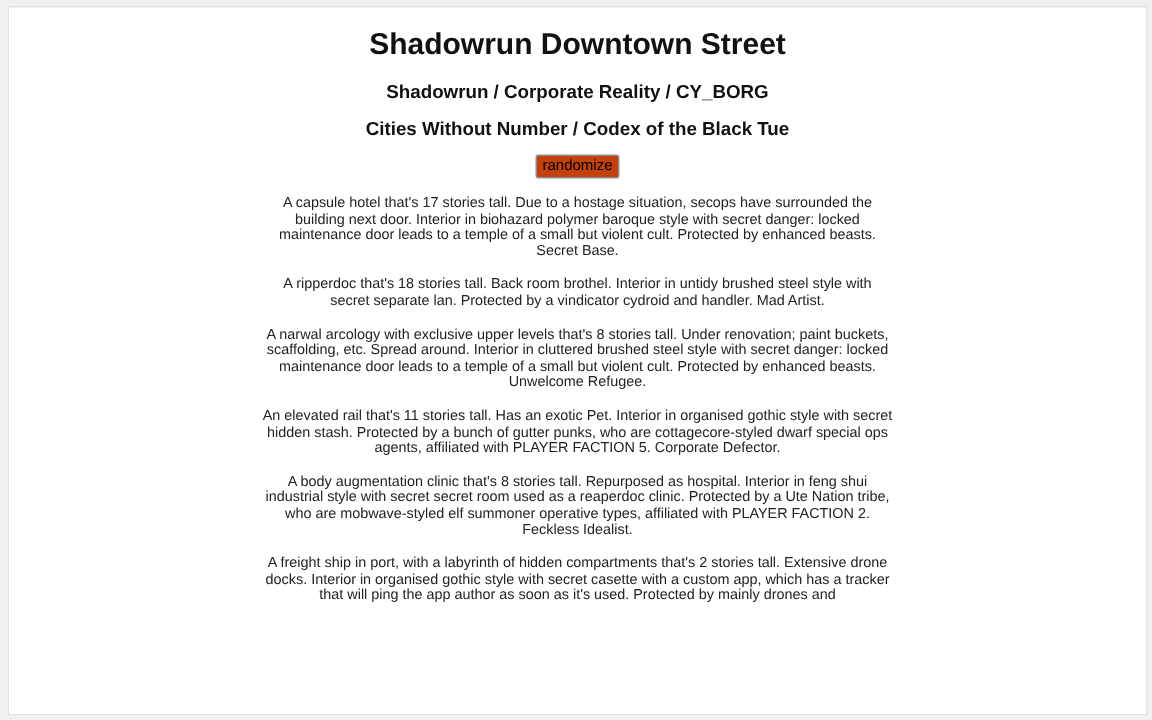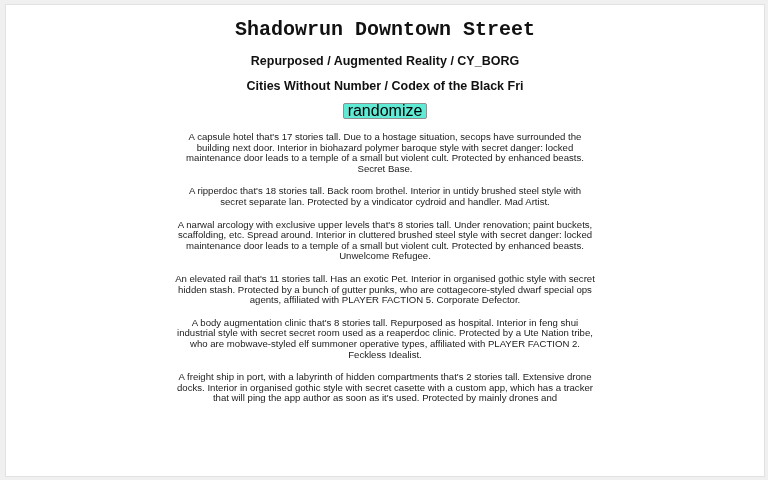--- a/index.html
+++ b/index.html
@@ -26,40 +26,39 @@
       text-align: center;
       font-family: "Liberation Sans", sans-serif;
       color: #111;
     }
     h1 {
       font-size: 20px;
       font-weight: bold;
       margin: 13px 0 0 0;
       line-height: 24px;
       white-space: nowrap;
-      font-family: Liberation Mono, monospace;
     }
     h2 {
       font-size: 12.5px;
       font-weight: bold;
       margin: 12px 0 0 0;
       line-height: 15px;
       white-space: nowrap;
     }
     h2.second {
       margin-top: 10px;
     }
     .btn {
       display: inline-block;
       margin-top: 9px;
       font-family: "Liberation Sans", sans-serif;
-      font-size: 16px;
+      font-size: 10px;
       padding: 1px 4px;
       line-height: 12px;
-      background: #5eead4;
+      background: #c2410c;
       border: 1px solid #8f8f8f;
       border-radius: 2px;
       color: #000;
       cursor: pointer;
     }
     .entries {
       margin-top: 6px;
     }
     .entry {
       font-size: 9.6px;
@@ -67,22 +66,22 @@
       margin: 12px -10px 9px -10px;
       color: #222;
     }
   </style>
 </head>
 <body>
 
 <div class="frame">
   <div class="content">
     <h1>Shadowrun Downtown Street</h1>
-    <h2>Repurposed / Augmented Reality / CY_BORG</h2>
-    <h2 class="second">Cities Without Number / Codex of the Black Fri</h2>
+    <h2>Shadowrun / Corporate Reality / CY_BORG</h2>
+    <h2 class="second">Cities Without Number / Codex of the Black Tue</h2>
     <button class="btn">randomize</button>
     <div class="entries">
       <p class="entry">A capsule hotel that's 17 stories tall. Due to a hostage situation, secops have surrounded the building next door. Interior in biohazard polymer baroque style with secret danger: locked maintenance door leads to a temple of a small but violent cult. Protected by enhanced beasts. Secret Base.</p>
       <p class="entry">A ripperdoc that's 18 stories tall. Back room brothel. Interior in untidy brushed steel style with secret separate lan. Protected by a vindicator cydroid and handler. Mad Artist.</p>
       <p class="entry">A narwal arcology with exclusive upper levels that's 8 stories tall. Under renovation; paint buckets, scaffolding, etc. Spread around. Interior in cluttered brushed steel style with secret danger: locked maintenance door leads to a temple of a small but violent cult. Protected by enhanced beasts. Unwelcome Refugee.</p>
       <p class="entry">An elevated rail that's 11 stories tall. Has an exotic Pet. Interior in organised gothic style with secret hidden stash. Protected by a bunch of gutter punks, who are cottagecore-styled dwarf special ops agents, affiliated with PLAYER FACTION 5. Corporate Defector.</p>
       <p class="entry">A body augmentation clinic that's 8 stories tall. Repurposed as hospital. Interior in feng shui industrial style with secret secret room used as a reaperdoc clinic. Protected by a Ute Nation tribe, who are mobwave-styled elf summoner operative types, affiliated with PLAYER FACTION 2. Feckless Idealist.</p>
       <p class="entry">A freight ship in port, with a labyrinth of hidden compartments that's 2 stories tall. Extensive drone docks. Interior in organised gothic style with secret casette with a custom app, which has a tracker that will ping the app author as soon as it's used. Protected by mainly drones and</p>
     </div>
   </div>

